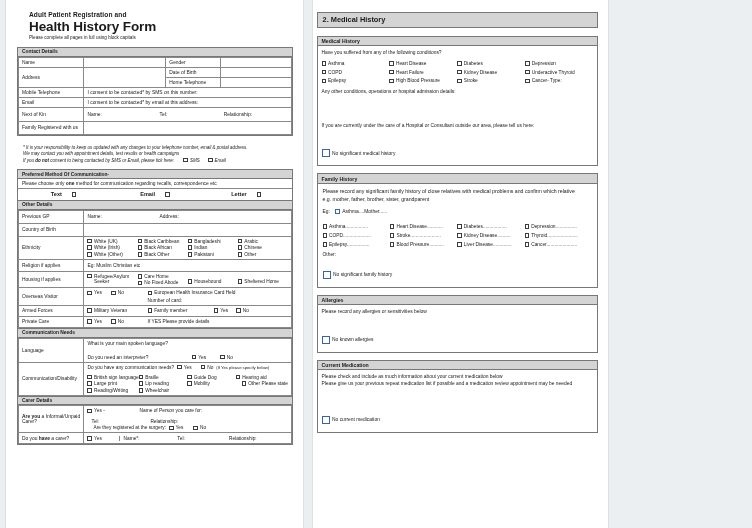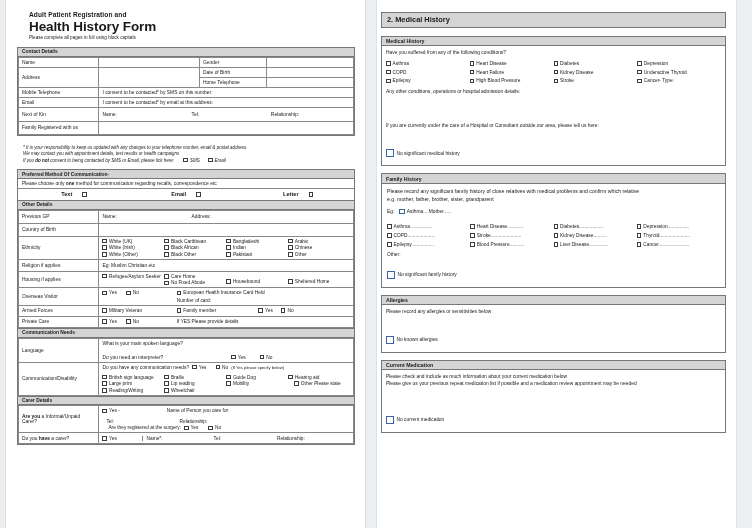--- a/index.html
+++ b/index.html
@@ -4,21 +4,21 @@
 <style>
   * { box-sizing: border-box; }
   html, body { margin:0; padding:0; }
   body {
     width:752px; height:528px;
     background:#eceff1;
     font-family:"Liberation Sans", sans-serif;
     color:#1a1a1a;
     overflow:hidden;
   }
-  .spread { display:flex; width:736px; height:528px; }
+  .spread { display:flex; width:608px; height:528px; }
   .page {
     background:#ffffff;
     position:relative;
     box-shadow:0 0 1px rgba(0,0,0,.35);
   }
   .page-left  { width:364px; height:528px; margin-left:6px; padding:9px 10px 0 11px; }
   .page-gap   { width:12px; }
   .page-right { width:364px; height:528px; padding:12px 10px 0 4px; }
 
   

